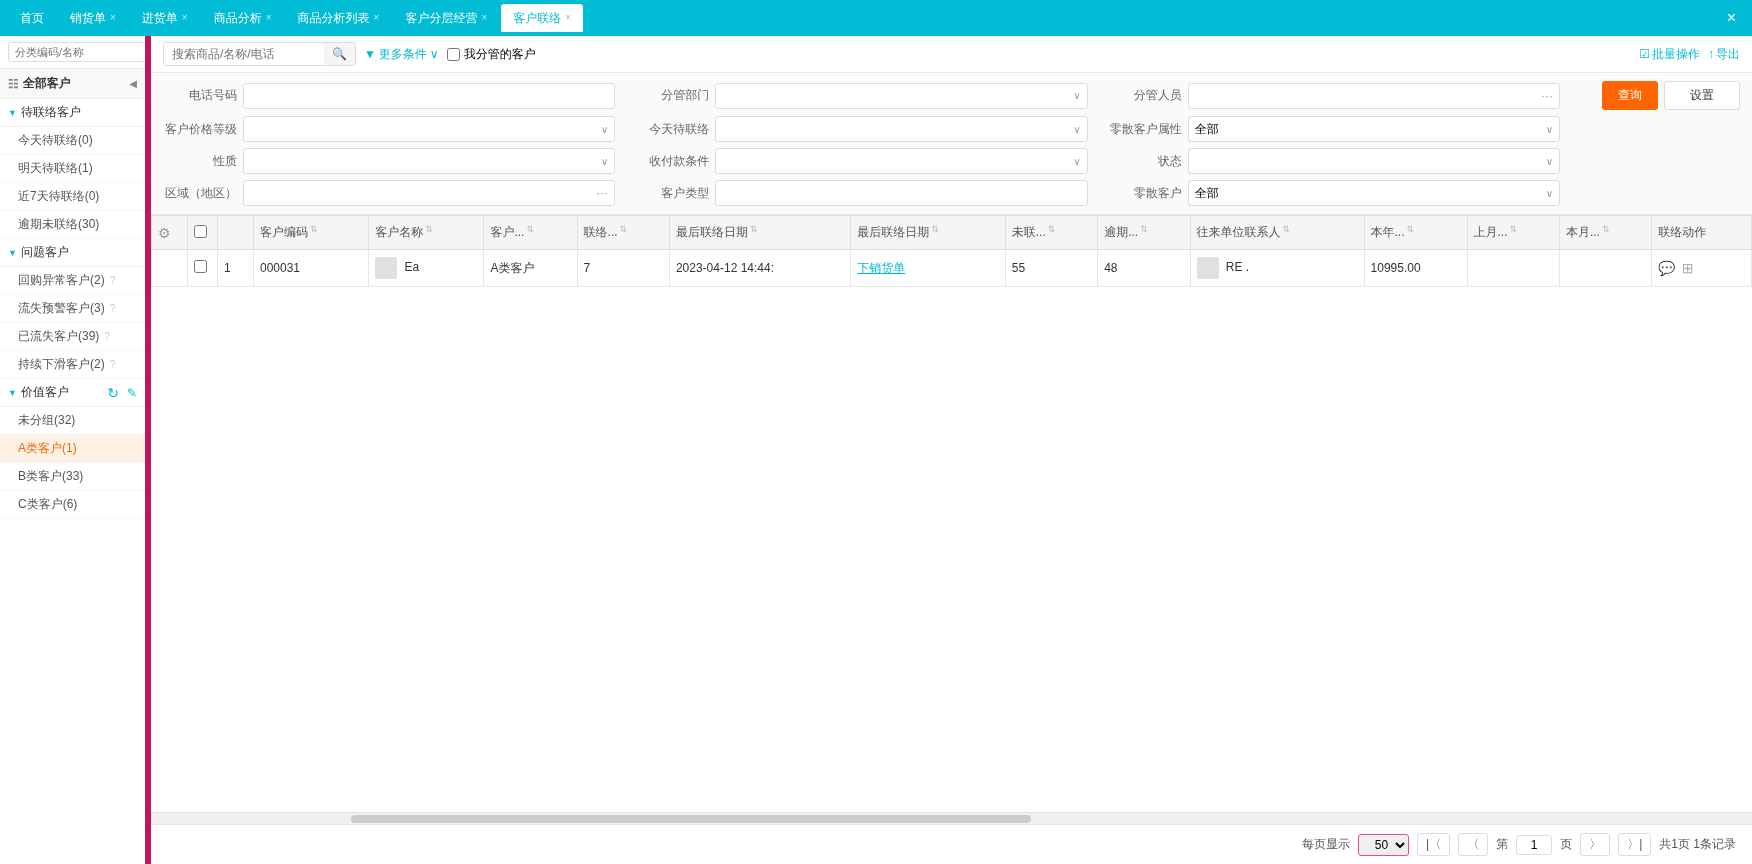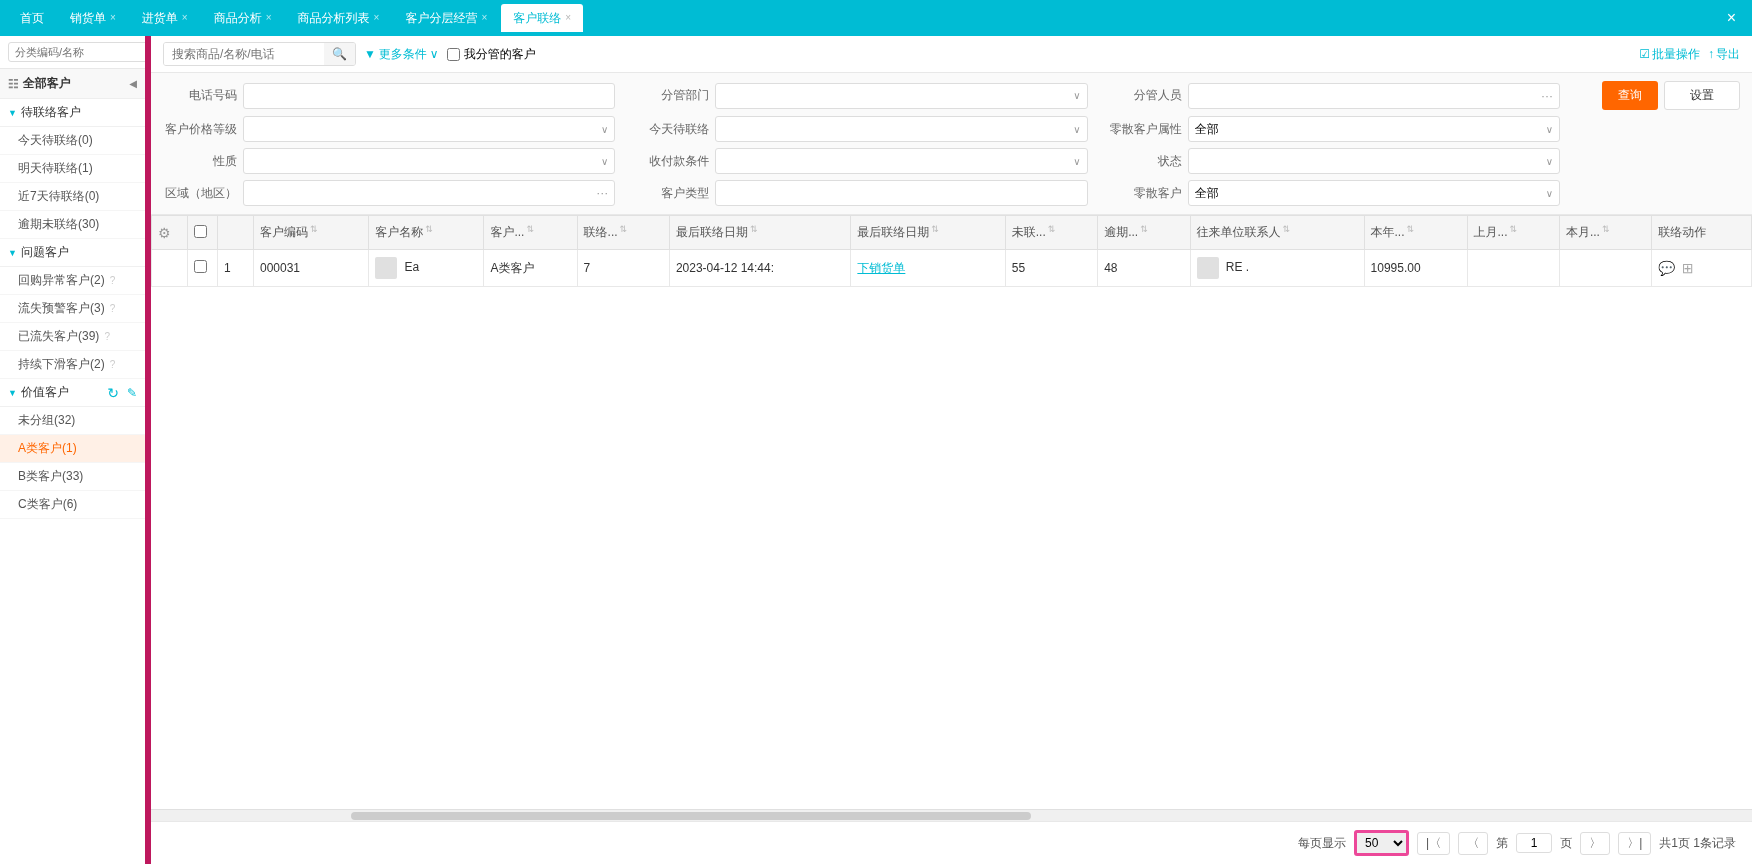--- a/index.html
+++ b/index.html
@@ -156,22 +156,22 @@
     .table-settings-icon { color: #999; cursor: pointer; font-size: 14px; }
 
     
     .pagination {
       display: flex; align-items: center; justify-content: flex-end;
       padding: 8px 16px; background: white; border-top: 1px solid #e8e8e8;
       gap: 8px;
     }
     .pagination span { color: #555; }
     .page-size-select {
-      border: 3px solid #ec4899; border-radius: 3px; padding: 2px 4px;
-      font-size: 12px; cursor: pointer;
+      border: 1px solid #ec4899; border-radius: 3px; padding: 2px 4px;
+      font-size: 12px; cursor: pointer; text-align: right;
     }
     .page-btn {
       border: 1px solid #ddd; background: white; padding: 2px 8px;
       cursor: pointer; border-radius: 3px; color: #555;
     }
     .page-input {
       border: 1px solid #ddd; border-radius: 3px; width: 36px;
       text-align: center; padding: 2px 4px; font-size: 12px;
     }
     .scrollbar-area {

